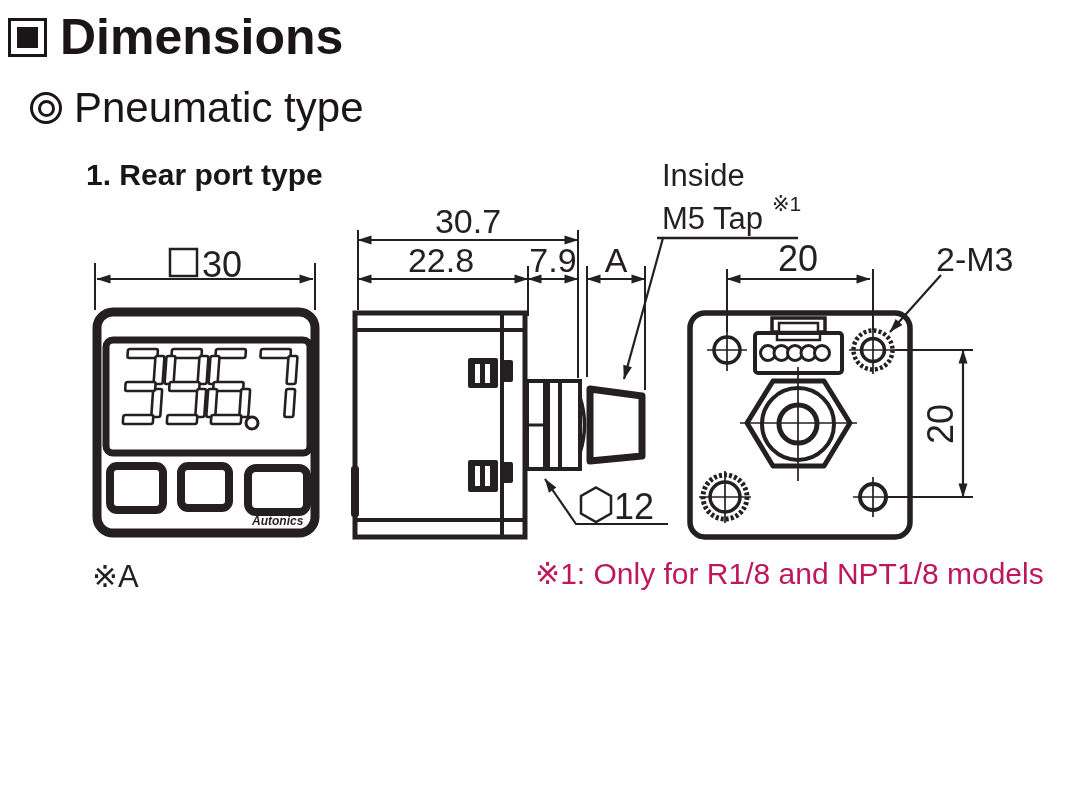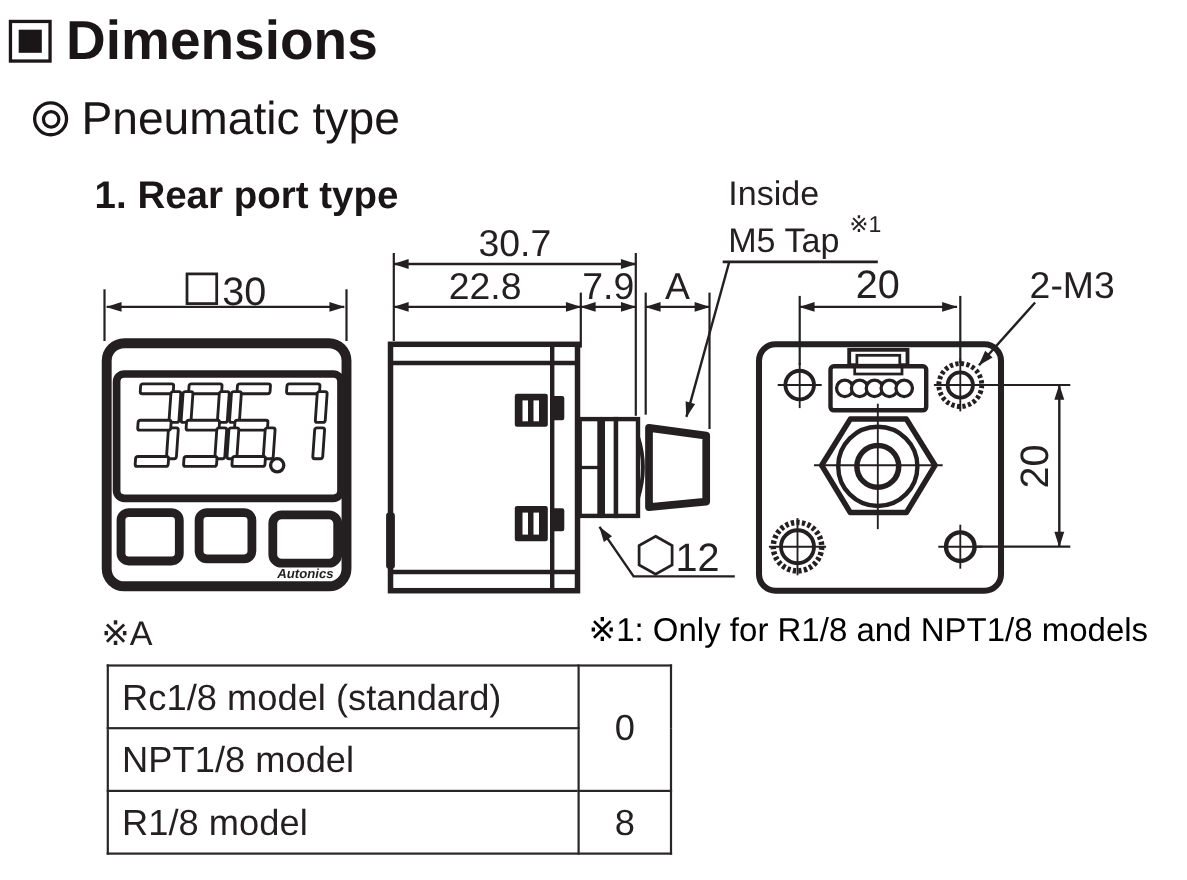--- a/index.html
+++ b/index.html
@@ -8,22 +8,22 @@
   .abs{position:absolute;}
   
   .hdr1{left:8px;top:8px;display:flex;align-items:center;gap:13px;}
   .sq{width:33px;height:33px;border:3px solid #1a1617;display:flex;align-items:center;justify-content:center;}
   .sq-in{width:21px;height:21px;background:#1a1617;}
   .hdr1 .txt{font-size:50px;font-weight:700;letter-spacing:0px;}
   .hdr2{left:30px;top:84px;display:flex;align-items:center;gap:12px;}
   .ring{width:26px;height:26px;border:3.5px solid #1a1617;border-radius:50%;display:flex;align-items:center;justify-content:center;}
   .ring-in{width:11px;height:11px;border:3.5px solid #1a1617;border-radius:50%;}
   .hdr2 .txt{font-size:42px;font-weight:400;}
-  .hdr3{left:86px;top:158px;font-size:35px;font-weight:700;}
-  .footnote{left:535px;top:556px;font-size:30px;color:#000000;}
+  .hdr3{left:86px;top:158px;font-size:30px;font-weight:700;}
+  .footnote{left:535px;top:556px;font-size:30px;color:#be185d;}
   .tblcap{left:92px;top:558px;font-size:31px;color:#241f21;}
   
   table.atbl{position:absolute;left:97px;top:604px;border-collapse:collapse;table-layout:fixed;}
   table.atbl td{border:2px solid #2a2626;font-size:33px;color:#241f21;height:55px;vertical-align:middle;background:#fff;}
   td.model{width:414px;padding:0 0 0 12px;}
   td.val{width:82px;text-align:center;padding:0;}
   
   svg{position:absolute;left:0;top:0;pointer-events:none;}
   .s{stroke:#241f21;fill:none;stroke-linecap:butt;}
   .rj{stroke-linejoin:round;}
@@ -251,29 +251,14 @@
         <line class="s w2" x1="888" y1="497" x2="973" y2="497"></line>
         <line class="s w22" x1="963" y1="350" x2="963" y2="497" marker-start="url(#arr)" marker-end="url(#arr)"></line>
         <text class="t t36" transform="translate(953,424) rotate(-90)" text-anchor="middle">20</text>
       </g>
     </g>
   </svg>
 
   <div class="abs footnote">※1: Only for R1/8 and NPT1/8 models</div>
   <div class="abs tblcap">※A</div>
 
-  <table class="atbl">
-    <tbody>
-        <tr>
-      <td class="model">Rc1/8 model (standard)</td>
-      <td class="val" rowspan="2">0</td>
-    </tr>
-    <tr>
-      <td class="model">NPT1/8 model</td>
-    </tr>
-    <tr>
-      <td class="model">R1/8 model</td>
-      <td class="val">8</td>
-    </tr>
-  </tbody>
-    </table>
 
 </div>
 
 </body></html>

